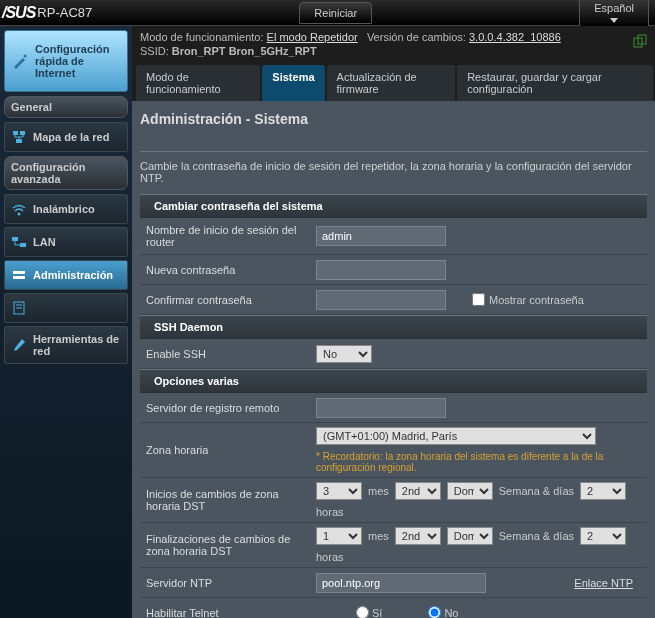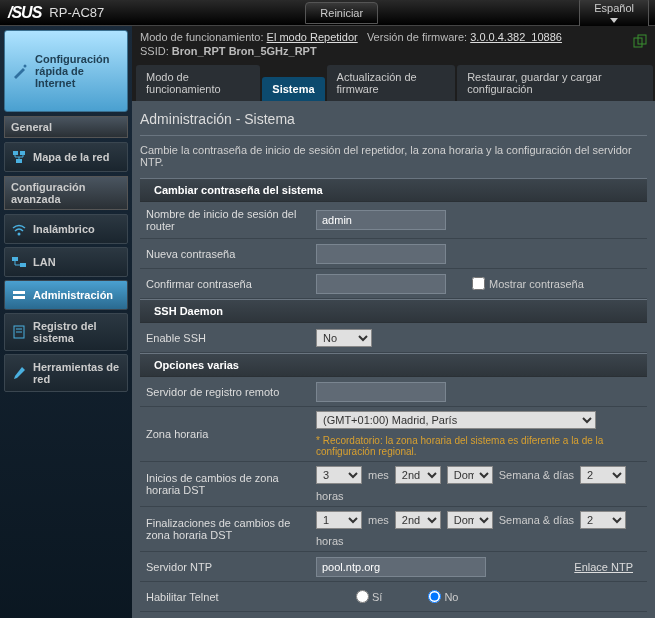--- a/index.html
+++ b/index.html
@@ -1,39 +1,39 @@
 <!DOCTYPE html>
 <html><head>
 <meta charset="utf-8">
 <style>
   * { box-sizing: border-box; margin: 0; padding: 0; }
   body { font-family: Arial, sans-serif; font-size: 11px; color: #ddd; background: #1a1a1a; width:655px; }
   .topbar { display:flex; align-items:center; background: linear-gradient(#2a2a2a,#000); border-bottom:1px solid #444; height:26px; }
-  .logo { font: italic bold 16px Arial; color:#fff; padding:0 8px; letter-spacing:-1px;}
+  .logo { font: italic bold 16px Arial; color:#fff; padding:0 2px; letter-spacing:-1px;}
   .model { color:#ddd; font-size:13px; margin-right:auto; }
   .topbtn { background:linear-gradient(#3a3a3a,#000); color:#ccc; border:1px solid #555; border-radius:4px 4px 0 0; padding:4px 14px; margin:0 2px; font-size:11px; cursor:pointer;}
   .langbtn { display:flex; align-items:center; gap:4px; margin-left:auto; margin-right:6px; background:linear-gradient(#3a3a3a,#000); border:1px solid #555; border-radius:4px 4px 0 0; padding:4px 14px; color:#ccc; cursor:pointer;flex-direction:column;}
   .container { display:flex; }
   .sidebar { width:132px; background: linear-gradient(#1a2a3a,#0a1620); padding:4px; }
-  .quickbtn { display:flex; align-items:center; gap:6px; background:linear-gradient(#aee3ff,#4aa0d0); border:1px solid #3a7090; border-radius:3px; padding:22px 6px; margin-bottom:4px; color:#204055; font-weight:bold; font-size:11px; cursor:pointer;}
+  .quickbtn { display:flex; align-items:center; gap:6px; background:linear-gradient(#aee3ff,#4aa0d0); border:1px solid #3a7090; border-radius:3px; padding:12px 6px; margin-bottom:4px; color:#204055; font-weight:bold; font-size:11px; cursor:pointer;}
   .quickbtn .icon{flex-shrink:0;}
-  .sidehdr { background:linear-gradient(#4a5560,#2a3035); border:1px solid #555; border-radius:0; padding:4px 6px; margin:4px 0; font-size:11px; color:#ccc; font-weight:bold;}
+  .sidehdr { background:linear-gradient(#4a5560,#2a3035); border:1px solid #555; border-radius:7px; padding:4px 6px; margin:4px 0; font-size:11px; color:#ccc; font-weight:bold;}
   .sideitem { display:flex; align-items:center; gap:6px; background:linear-gradient(#2c3842,#1a252e); border:1px solid #3a4650; border-radius:2px; padding:6px 6px; margin-bottom:3px; color:#ccc; font-weight:bold; font-size:11px; cursor:pointer;}
   .sideitem.active { background:linear-gradient(#4aa0d0,#2a6a90); color:#fff; }
   .sideicon { width:16px; height:16px; display:flex; align-items:center; justify-content:center; flex-shrink:0;}
   .main { flex:1; background:#34404a; min-width:0;}
   .infobar { background:#1d1d1d; padding:5px 8px 2px 8px; position:relative; font-size:11px; color:#bbb;}
   .infobar .link { color:#ddd; text-decoration:underline; cursor:pointer;}
   .infobar .row2{ margin-top:2px;}
   .copyicon { position:absolute; right:8px; top:8px; cursor:pointer;}
-  .tabbar { display:flex; background:#1d1d1d; padding-top:6px; padding-left:4px;align-items:flex-end;}
+  .tabbar { display:flex; background:#1d1d1d; padding-top:6px; padding-left:4px;}
   .tab { padding:6px 10px; margin-right:2px; background:#2a2f34; color:#ccc; border-radius:3px 3px 0 0; font-size:11px; cursor:pointer;}
   .tab.active { background:#0c4a6e; color:#fff; font-weight:bold;}
   .content { padding:0 8px 14px 8px; background:#4a555f;}
-  .pagetitle { padding:10px 0 8px 0; font-size:14px; font-weight:normal; border-bottom:1px solid #6a7580;}
+  .pagetitle { padding:10px 0 24px 0; font-size:14px; font-weight:bold; border-bottom:1px solid #6a7580;}
   .desc { padding:8px 0 10px 0; color:#d0d0d0; }
   .sectionhdr { background:linear-gradient(#3c454d,#2e353b); border-top:1px solid #6a7580; border-bottom:1px solid #2a3035; padding:5px 14px; font-weight:bold; color:#fff; font-size:11px;}
   .formrow { display:flex; align-items:center; border-bottom:1px solid #3a444d; min-height:30px;}
   .formlabel { width:170px; padding:6px 6px; color:#ddd;}
   .formctrl { flex:1; padding:4px 6px; display:flex; align-items:center; gap:6px; flex-wrap:wrap;}
   input[type=text], input[type=password]{ background:#606a75; border:1px solid #7a8590; color:#fff; padding:3px 5px; font-size:11px; width:130px;}
   select { background:#e0e0e0; color:#333; border:1px solid #888; font-size:11px; padding:1px 2px;}
   select.small{ width:46px;}
   select.wide{ width:280px;}
   .checkbox-wrap{ display:flex; align-items:center; gap:4px; color:#ccc; }
@@ -109,38 +109,37 @@
       <span>Administración</span>
     </div>
     <div class="sideitem">
       <span class="sideicon">
           <svg width="16" height="16">
             <rect x="3" y="2" width="10" height="12" fill="none" stroke="#4ab0e0"></rect>
             <line x1="5" y1="5" x2="11" y2="5" stroke="#4ab0e0"></line>
             <line x1="5" y1="8" x2="11" y2="8" stroke="#4ab0e0"></line>
           </svg>
         </span>
-      <span>Registro del sistema</span>
     </div>
     <div class="sideitem">
       <span class="sideicon">
           <svg width="16" height="16">
             <path d="M11 2 L14 5 L6 13 L3 14 L4 11 Z" fill="#4ab0e0"></path>
           </svg>
         </span>
       <span>Herramientas de red</span>
     </div>
   </div>
 
   <div class="main">
     <div class="infobar">
       <span>Modo de funcionamiento:</span>
       <span class="link">El modo Repetidor</span>
       &nbsp;
-      <span>Versión de firmware:</span>
+      <span>Versión de cambios:</span>
       <span class="link">3.0.0.4.382_10886</span>
       <div class="row2">
         <span>SSID:</span>
         <b>Bron_RPT  Bron_5GHz_RPT</b>
       </div>
       <span class="copyicon">
         <svg width="14" height="14">
             <rect x="1" y="4" width="8" height="9" fill="none" stroke="#3a9030"></rect>
             <rect x="5" y="1" width="8" height="9" fill="none" stroke="#3a9030"></rect>
           </svg>

